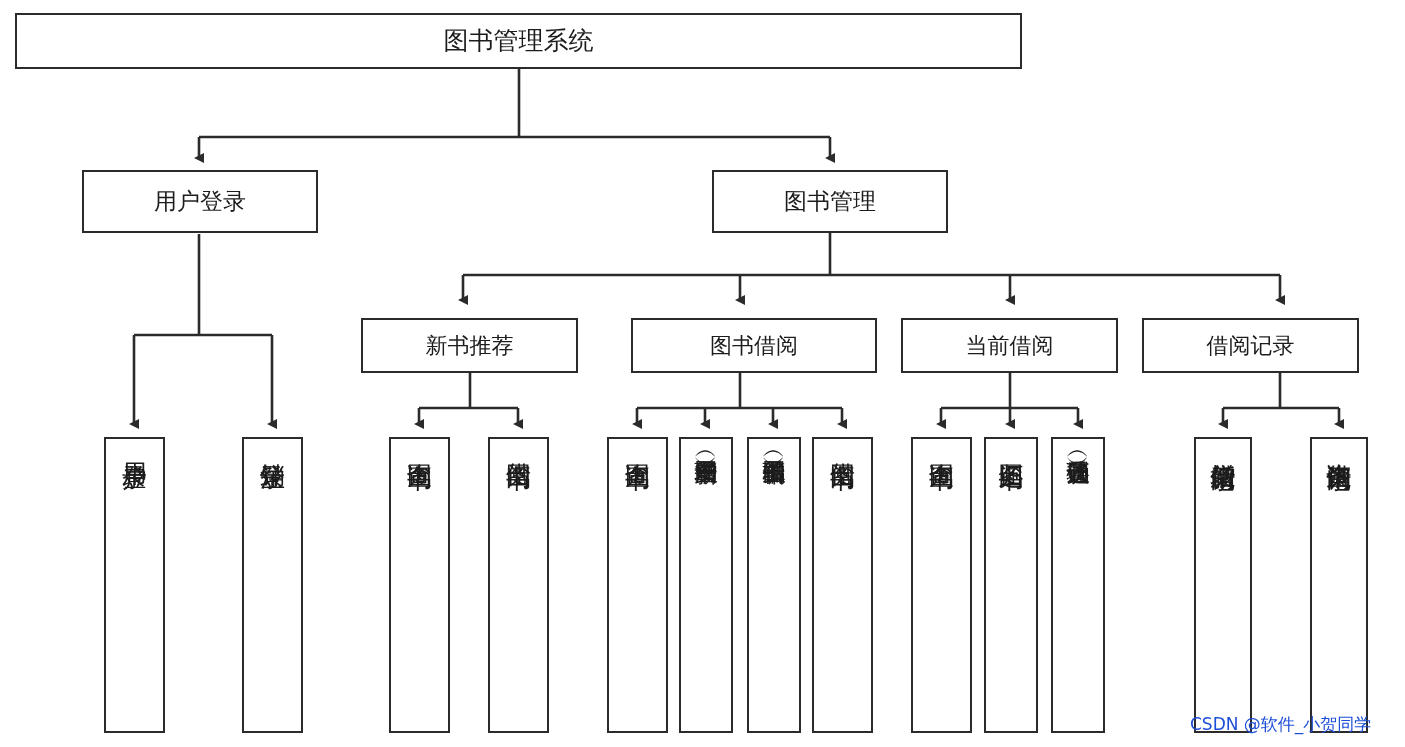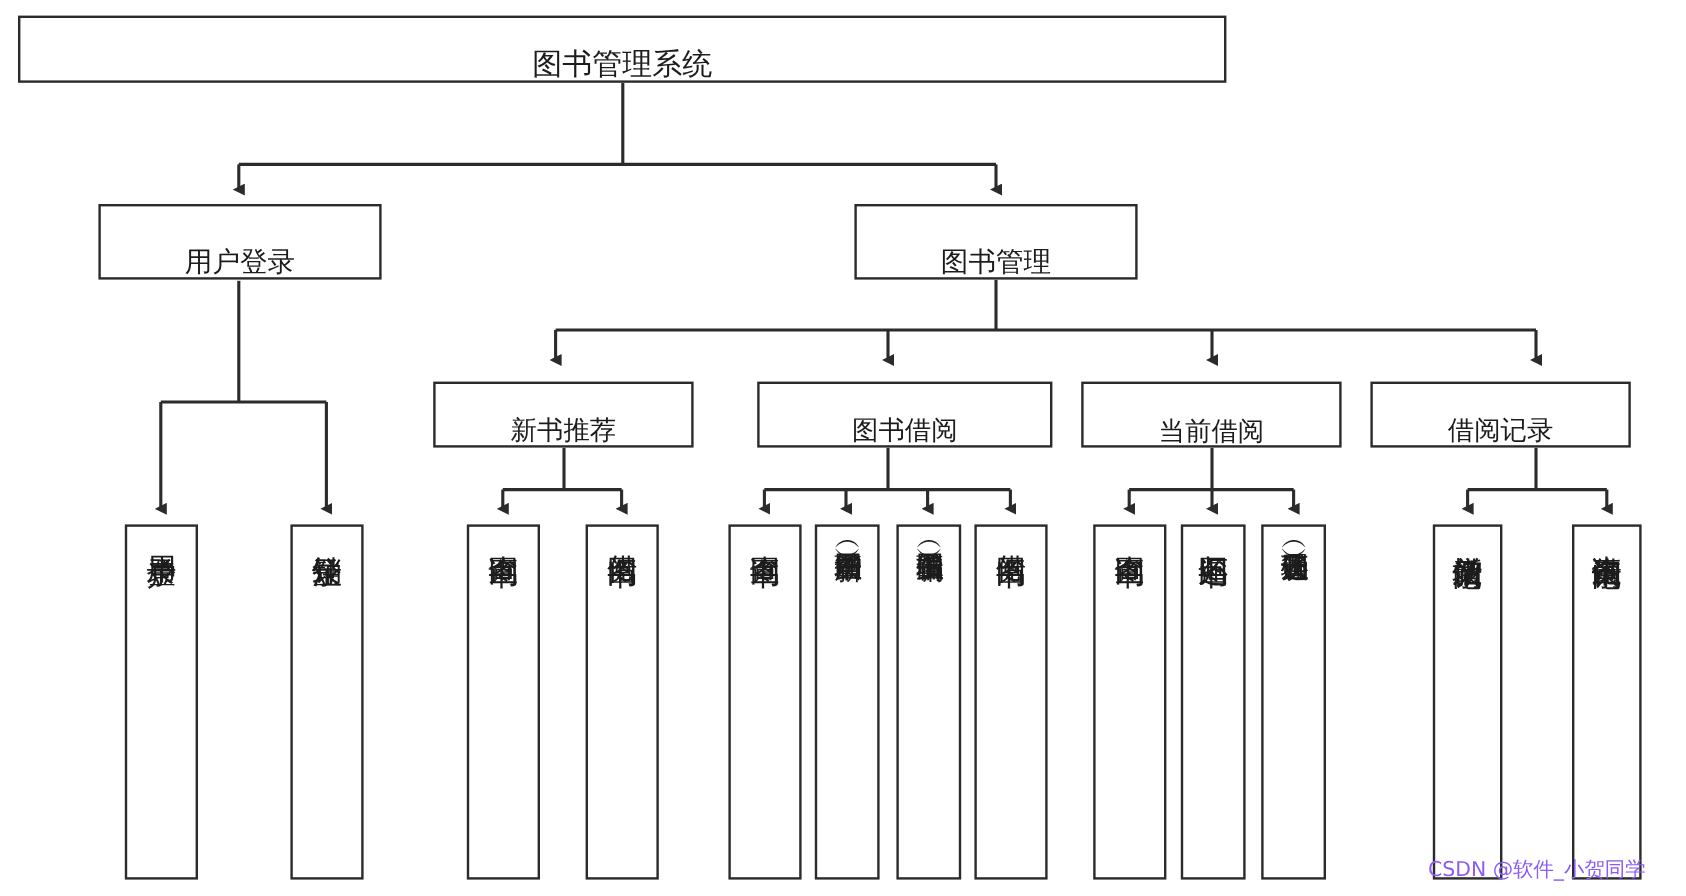--- a/index.html
+++ b/index.html
@@ -22,21 +22,21 @@
     width: 1405px;
     height: 747px;
     pointer-events: none;
   }
   .node {
     position: absolute;
     box-sizing: border-box;
     border: 2px solid #2b2b2b;
     background: #ffffff;
     display: flex;
-    align-items: flex-end;
+    align-items: center;
     justify-content: center;
     color: #1c1c1c;
     z-index: 2;
   }
   .node .lbl {
     display: block;
     text-align: center;
     line-height: 1.05;
     white-space: nowrap;
   }
@@ -59,21 +59,21 @@
     letter-spacing: 1px;
     white-space: nowrap;
   }
   .n-leaf.tall .lbl { font-size: 23px; letter-spacing: 0px; }
 
   .watermark {
     position: absolute;
     left: 1190px;
     top: 713px;
     font-size: 17px;
-    color: #8b5cf6;
+    color: #1d4ed8;
     white-space: nowrap;
     z-index: 3;
     font-family: "DejaVu Sans", "Liberation Sans", sans-serif;
   }
 </style>
 </head>
 <body>
 
 <div id="canvas">
 

